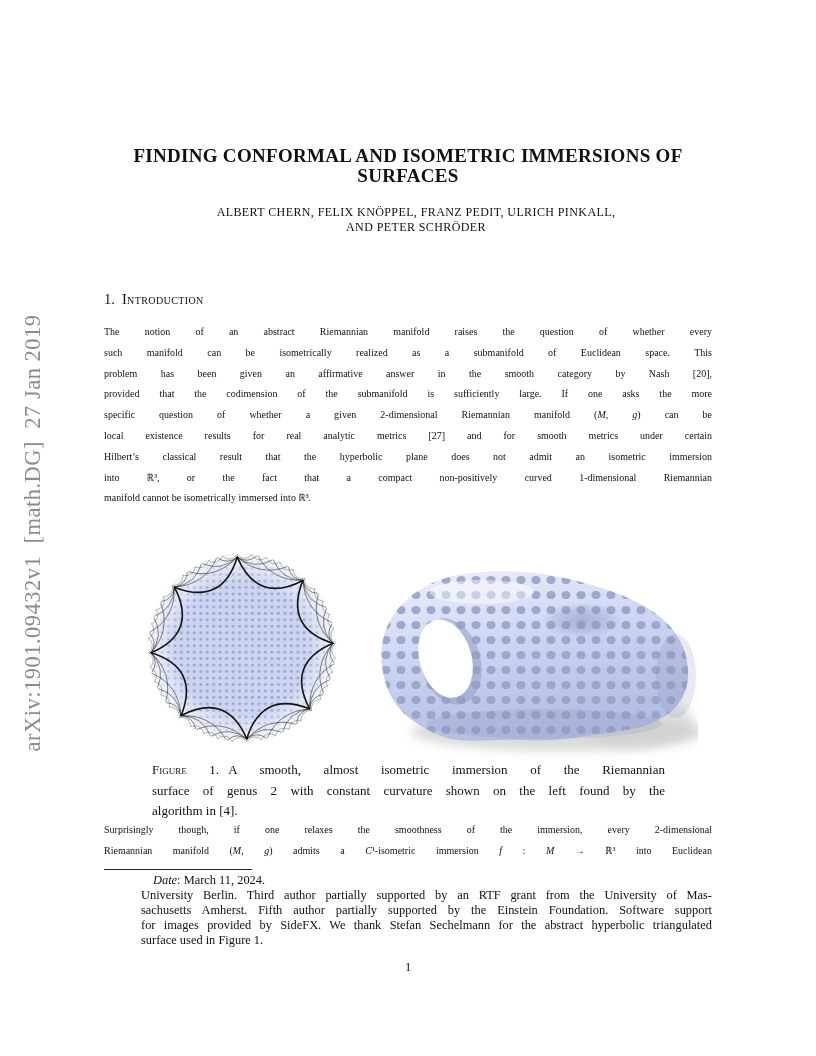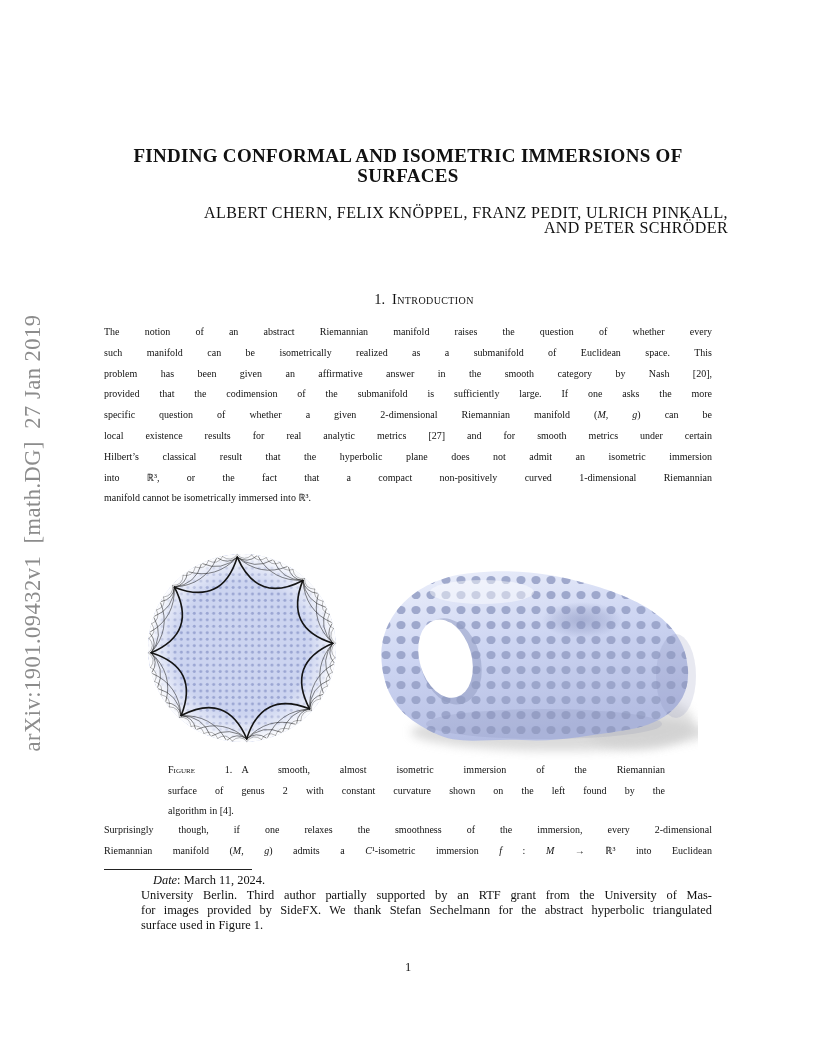--- a/index.html
+++ b/index.html
@@ -5,39 +5,39 @@
   html,body{margin:0;padding:0;background:#fff;}
   .page{position:relative;width:816px;height:1056px;background:#fff;overflow:hidden;
         font-family:"Liberation Serif","DejaVu Serif",serif;color:#111;}
   .content{position:absolute;left:104px;top:0;width:608px;}
 
   .watermark{position:absolute;left:33px;top:533px;transform:translate(-50%,-50%) rotate(-90deg);
              white-space:pre;font-size:22.5px;letter-spacing:.5px;color:#8c8c8c;}
 
   .title{position:absolute;top:146px;left:0;width:608px;text-align:center;
          font-weight:bold;font-size:19px;line-height:20px;letter-spacing:.3px;}
-  .authors{position:absolute;top:205px;left:16px;width:608px;text-align:right;
-           font-size:16px;line-height:15px;letter-spacing:.4px;}
-  .heading{position:absolute;top:291px;left:16px;width:608px;text-align:center;font-size:14.5px;}
+  .authors{position:absolute;top:205px;left:8px;width:608px;text-align:center;
+           font-size:12px;line-height:15px;letter-spacing:.4px;}
+  .heading{position:absolute;top:291px;left:0;width:608px;font-size:14.5px;}
   .heading .sc{font-variant:small-caps;letter-spacing:.4px;}
   .heading .num{margin-right:7px;}
 
   .para1{position:absolute;top:322px;left:0;width:608px;}
   .para2{position:absolute;top:820px;left:0;width:608px;}
   .jline{font-size:10px;line-height:20.8px;height:20.8px;text-align:justify;
          text-align-last:justify;overflow:hidden;white-space:nowrap;font-family:Liberation Serif, serif;}
   .jlast{text-align-last:left;}
 
   .figure{position:absolute;top:550px;left:0;width:608px;height:210px;}
   .disk-svg{position:absolute;left:42px;top:2px;width:192px;height:192px;}
   .surface-svg{position:absolute;left:260px;top:8px;width:334px;height:202px;}
 
   .caption{position:absolute;top:760px;left:48px;width:513px;}
-  .cap-line{font-size:10px;line-height:20.6px;height:20.6px;text-align:justify;
-            text-align-last:justify;overflow:hidden;white-space:nowrap;margin-left:16px;}
+  .cap-line{font-size:13px;line-height:20.6px;height:20.6px;text-align:justify;
+            text-align-last:justify;overflow:hidden;white-space:nowrap;}
   .cap-last{text-align-last:left;}
   .cap-label{font-variant:small-caps;margin-right:9px;}
 
   .footnote{position:absolute;top:869px;left:0;width:608px;}
   .fn-rule{width:148px;border-top:1px solid #222;margin-bottom:3px;}
   .fn-line{font-size:12.4px;line-height:15.1px;height:15.1px;text-align:justify;
            text-align-last:justify;overflow:hidden;white-space:nowrap;margin-left:37px;}
   .fn-last{text-align-last:left;}
   .ind{text-indent:12px;}
 
@@ -240,20 +240,21 @@
 
     <div class="para2">
       <div class="jline">Surprisingly though, if one relaxes the smoothness of the immersion, every 2-dimensional</div>
       <div class="jline"><span>Riemannian manifold (</span><span class="it">M</span><span>, </span><span class="it">g</span><span>) admits a </span><span class="it">C</span><span>¹-isometric immersion </span><span class="it">f</span><span> : </span><span class="it">M</span><span> → ℝ³ into Euclidean</span></div>
     </div>
 
     <div class="footnote">
       <div class="fn-rule"></div>
       <div class="fn-line fn-last ind"><span class="it">Date</span><span>: March 11, 2024.</span></div>
       <div class="fn-line">University Berlin.  Third author partially supported by an RTF grant from the University of Mas-</div>
+      <div class="fn-line">sachusetts Amherst.  Fifth author partially supported by the Einstein Foundation.  Software support</div>
       <div class="fn-line">for images provided by SideFX. We thank Stefan Sechelmann for the abstract hyperbolic triangulated</div>
       <div class="fn-line fn-last">surface used in Figure 1.</div>
     </div>
 
     <div class="pageno">1</div>
 
   </div>
 </div>
 
 </body></html>

